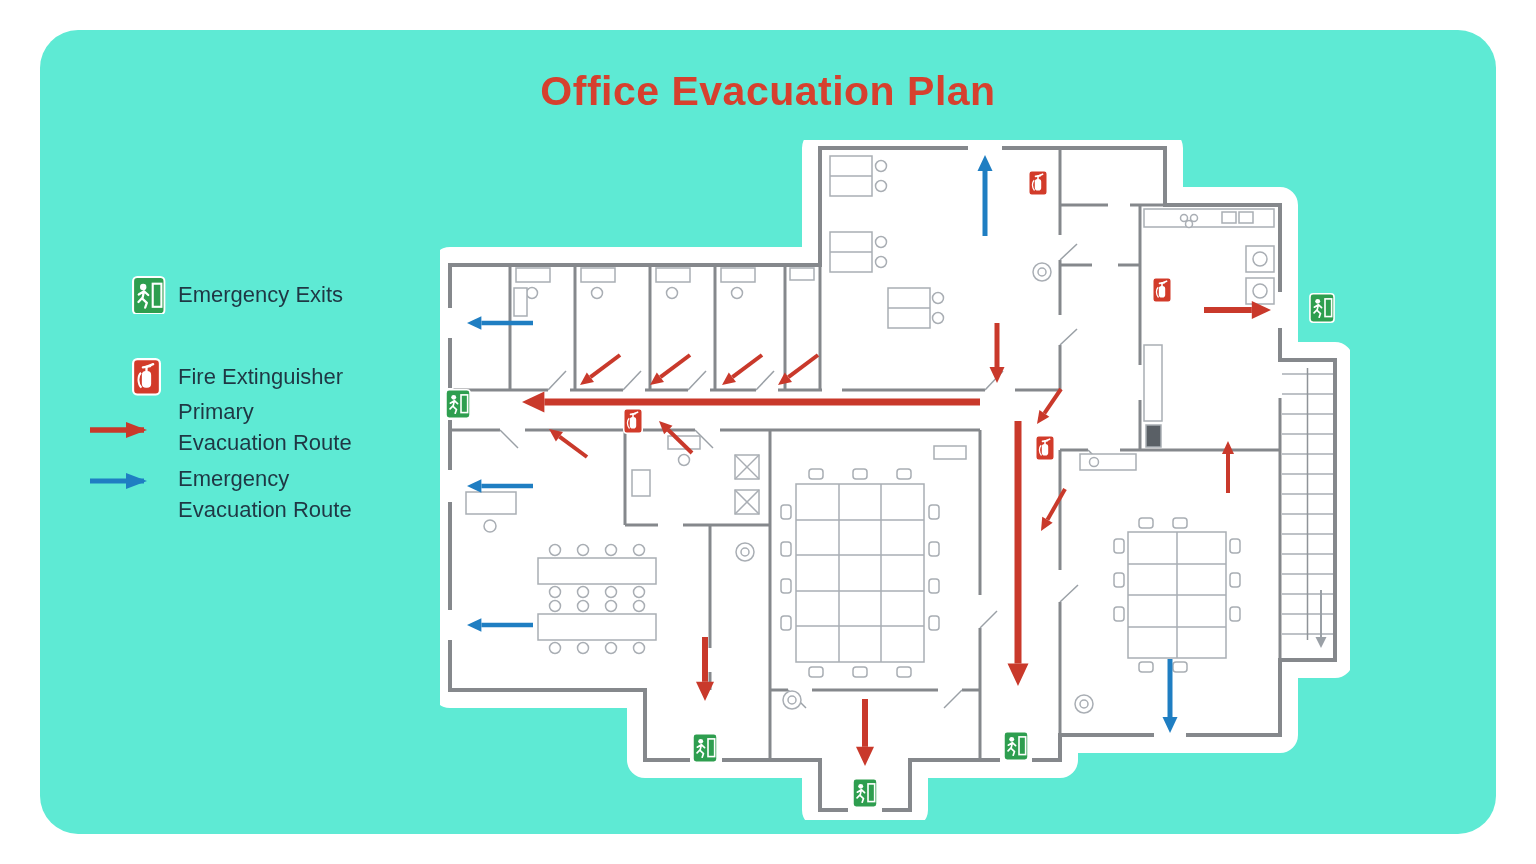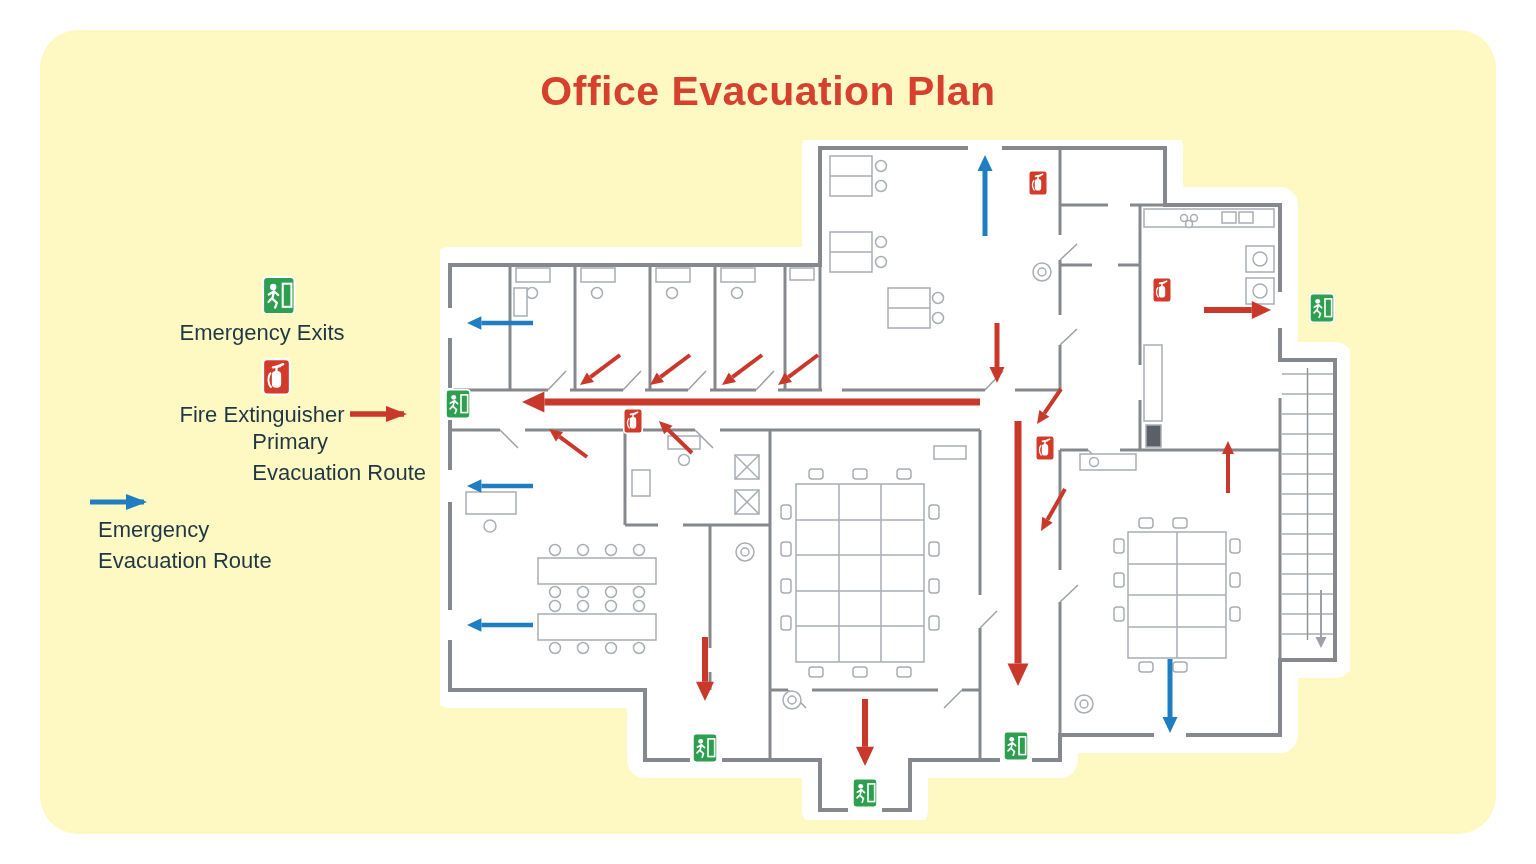--- a/index.html
+++ b/index.html
@@ -1,27 +1,27 @@
 <!DOCTYPE html>
 <html><head>
 <meta charset="utf-8">
 <style>
   html,body{margin:0;padding:0;background:#ffffff;}
   body{width:1536px;height:864px;position:relative;font-family:"Liberation Sans",sans-serif;overflow:hidden;}
-  .card{position:absolute;left:40px;top:30px;width:1456px;height:804px;background:#fef9c3;border-radius:38px;}
+  .card{position:absolute;left:40px;top:30px;width:1456px;height:804px;background:#5eead4;border-radius:38px;}
   .title{position:absolute;top:38px;left:0;width:100%;text-align:center;font-size:41px;font-weight:bold;color:#d6402e;letter-spacing:.5px;}
   .legend{position:absolute;left:46px;top:246px;width:340px;}
-  .legend-row{display:flex;align-items:center;flex-direction:column;}
+  .legend-row{display:flex;align-items:center;}
   .icon-slot{width:80px;flex:none;display:flex;align-items:center;}
   .sign-icon{margin-left:46px;}
   .legend-label{margin-left:12px;font-size:22px;color:#1f3744;line-height:38px;}
   .legend-label.two-line{line-height:31px;}
   .r1{height:38px;margin-bottom:44px;}
   .r2{height:38px;}
-  .r3{height:62px;margin-bottom:26px;align-items:flex-end;}
+  .r3{height:62px;margin-bottom:5px;align-items:center;}
   .r4{height:62px;align-items:flex-start;}
   .r3 .icon-slot,.r4 .icon-slot{margin-top:6px;}
   #plan-svg{position:absolute;left:400px;top:110px;}
 </style>
 </head>
 <body>
 
 <svg width="0" height="0" style="position:absolute" aria-hidden="true">
   <defs>
     <symbol id="sym-exit" viewBox="0 0 24 28">

